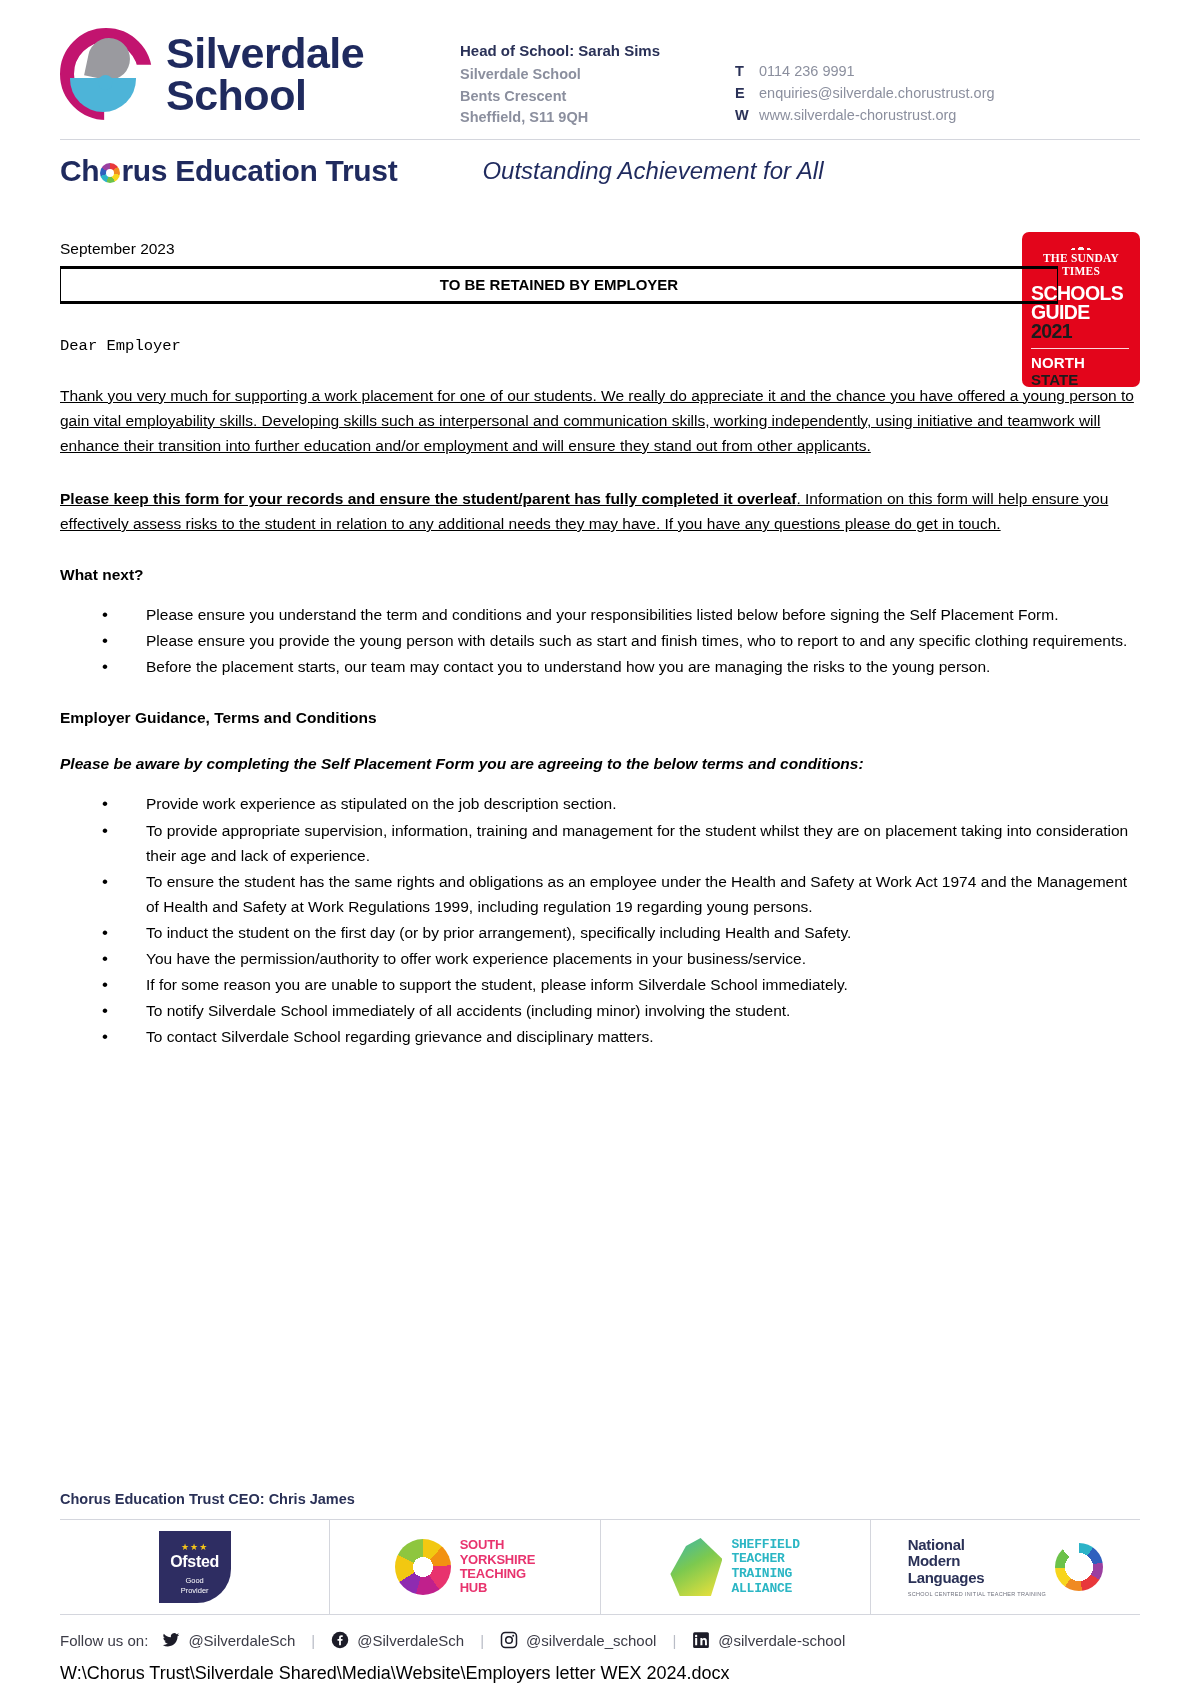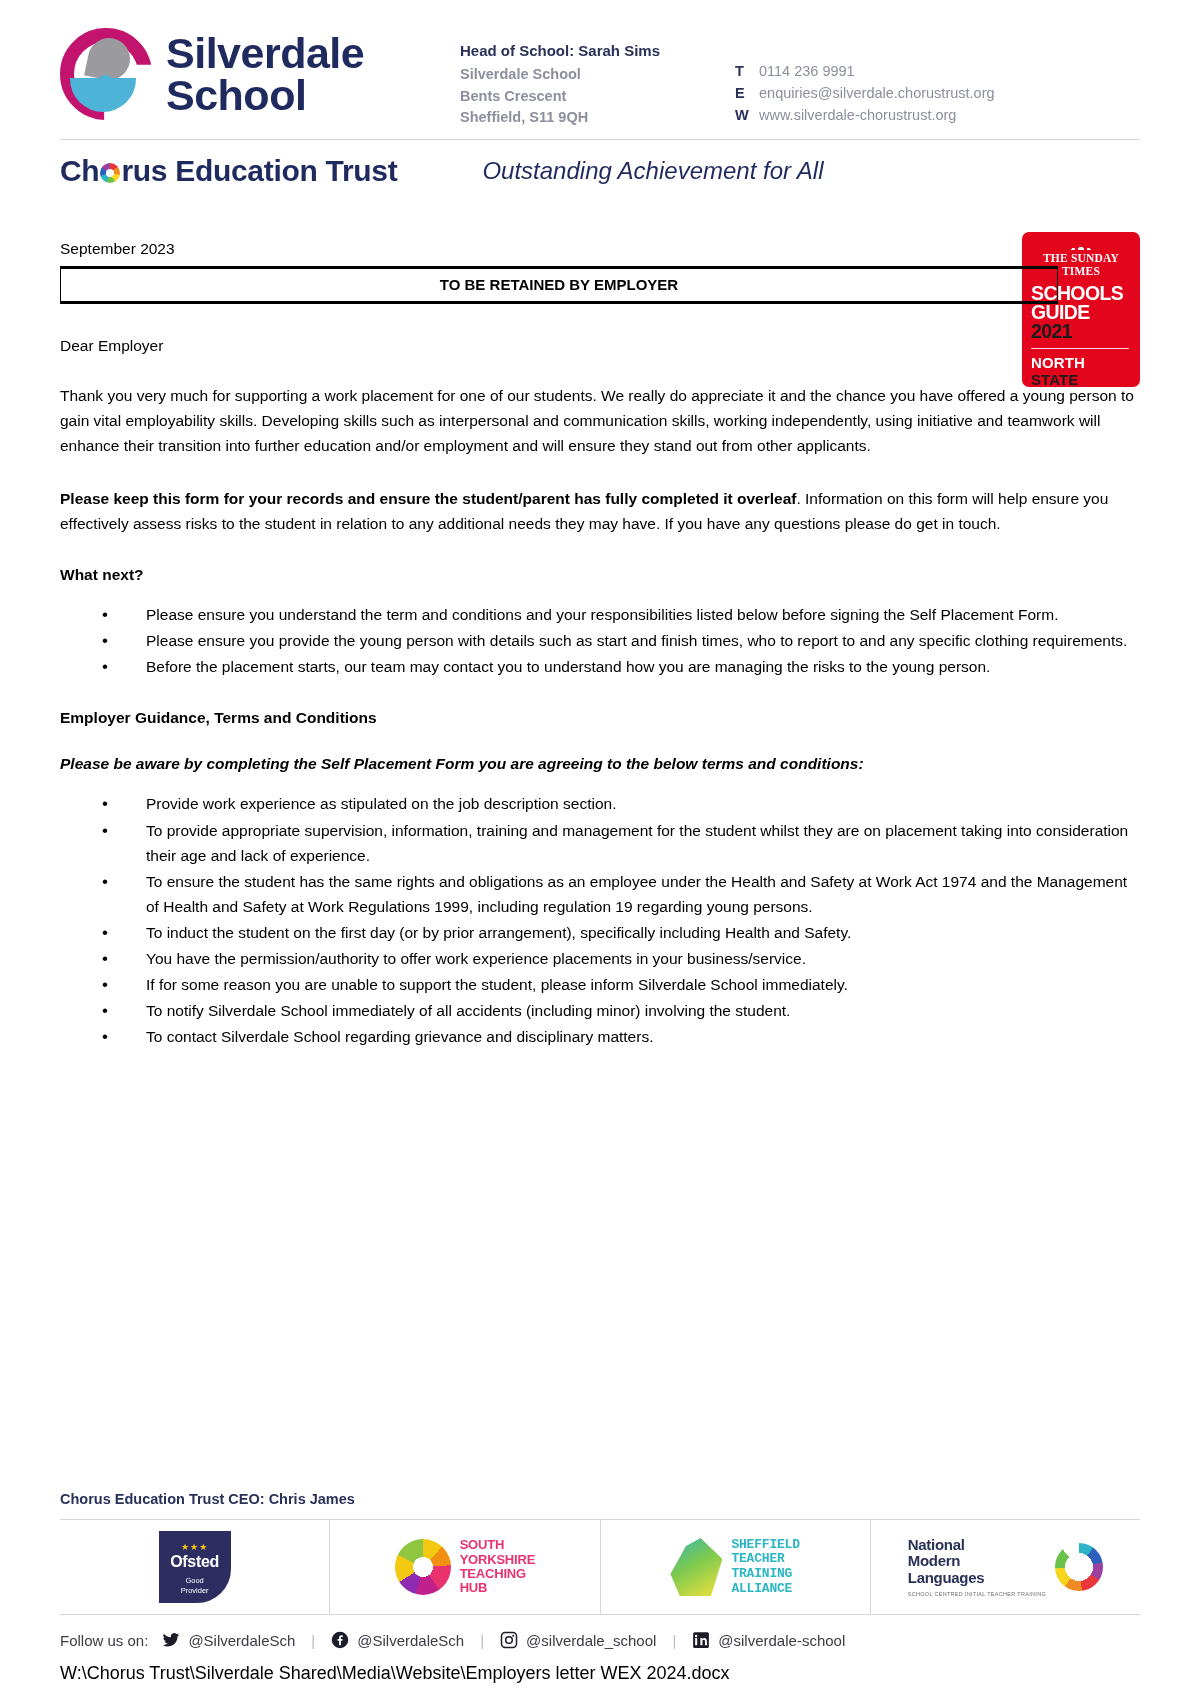--- a/index.html
+++ b/index.html
@@ -111,22 +111,22 @@
     border-top:3px solid #000;
     border-bottom:3px solid #000;
     margin-top:8px;
     padding:7px 0 8px 0;
     text-align:center;
     font-weight:bold;
     font-size:15px;
     width:998px;
   }
 
-  .salutation { margin-top:33px; font-size:15.5px; }
-  p.body-p { font-size:15.5px; line-height:1.62; margin:28px 0 0 0; text-align:left; }
+  .salutation { margin-top:33px; font-size:15.5px;font-family:Liberation Mono, monospace; }
+  p.body-p { font-size:15.5px; line-height:1.62; margin:28px 0 0 0; text-align:left;text-decoration:underline; }
   .b { font-weight:bold; }
   h3.sec { font-size:15.5px; font-weight:bold; margin:30px 0 0 0; }
   h3.sec-i { font-size:15.5px; font-weight:bold; font-style:italic; margin:28px 0 0 0; }
 
   ul.bullets { margin:18px 0 0 0; padding:0 0 0 42px; list-style:none; }
   ul.bullets li {
     font-size:15.5px; line-height:1.62; position:relative;
     padding-left:44px; margin-bottom:1px;
   }
   ul.bullets li::before {

